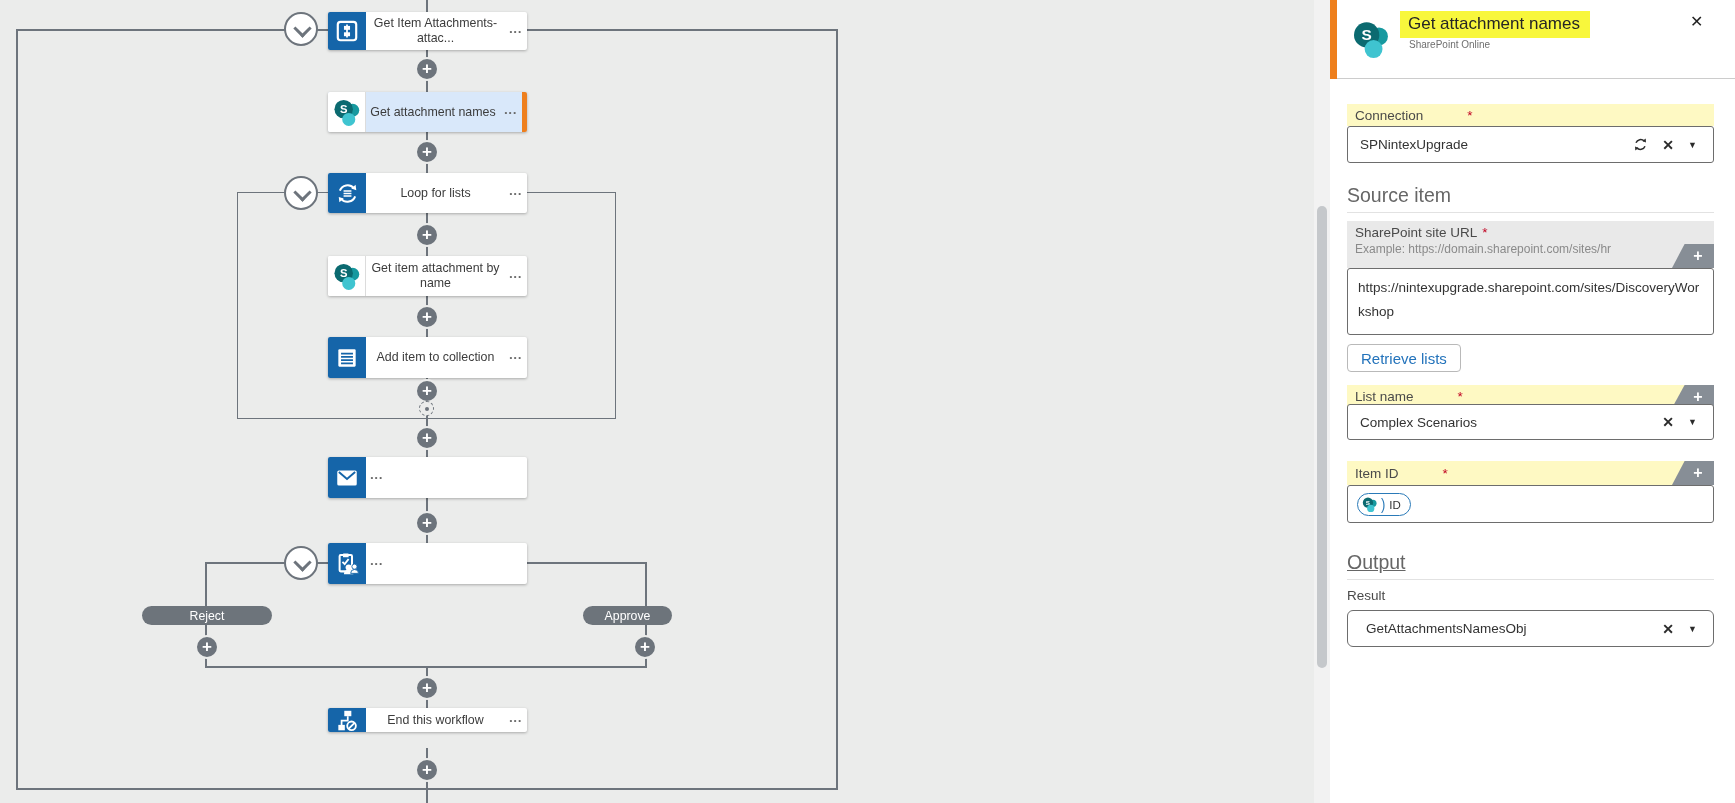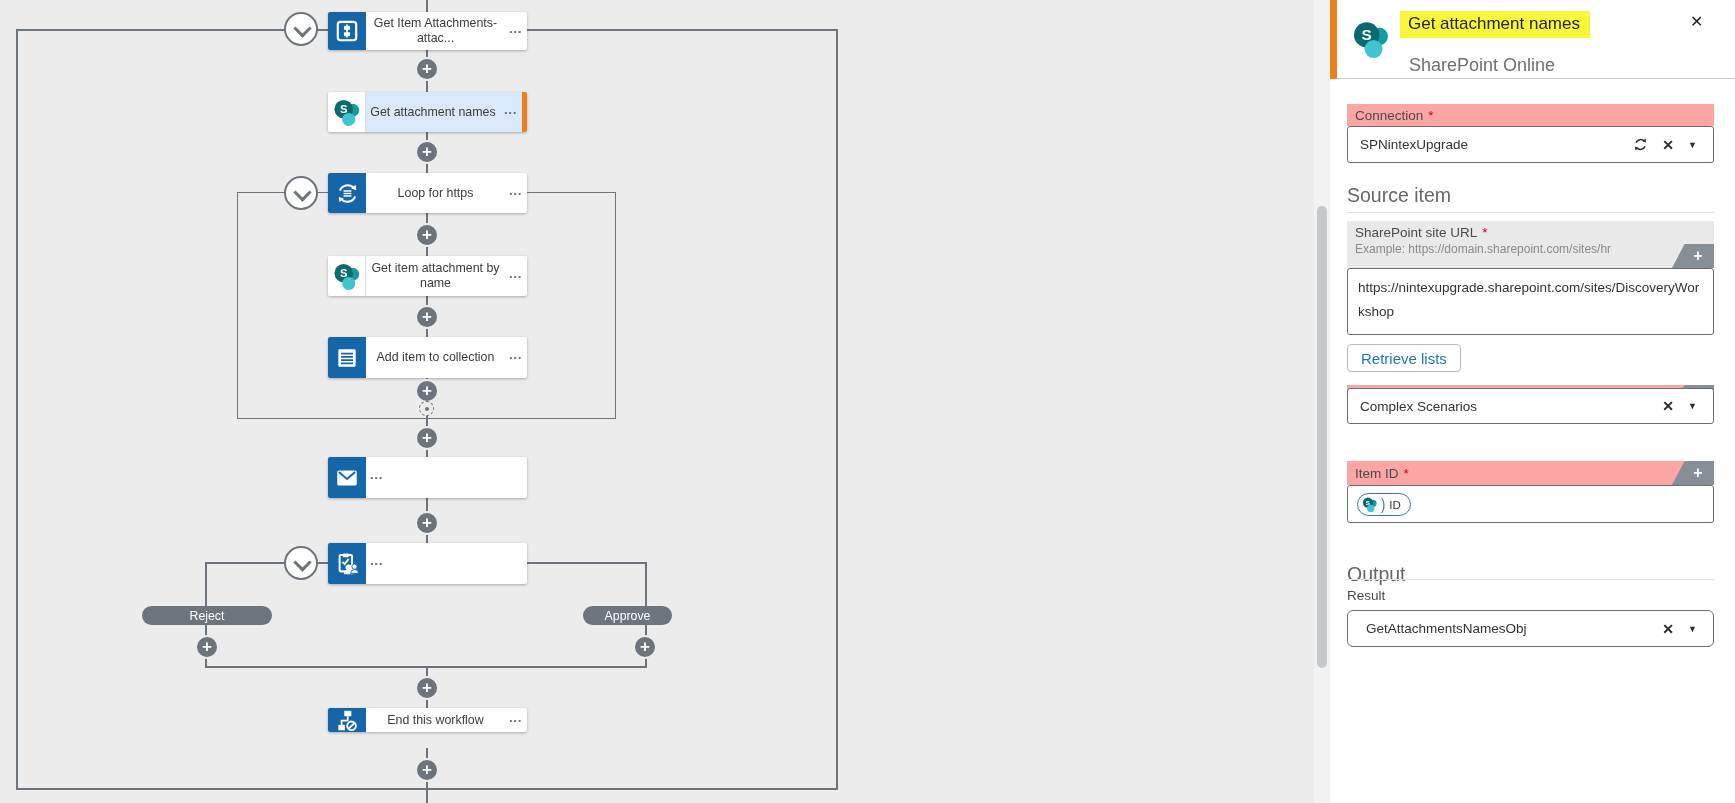--- a/index.html
+++ b/index.html
@@ -44,25 +44,25 @@
   
   #scroll-track { position:absolute; left:1314px; top:0; width:16px; height:803px; background:#f2f2f2; }
   #scroll-thumb { position:absolute; left:3px; top:206px; width:10px; height:462px; background:#c5c8cb; border-radius:5px; }
 
   
   #panel { position:absolute; left:1330px; top:0; width:405px; height:803px; background:#fff; }
   #panel-header { position:absolute; left:0; top:0; width:405px; height:79px; background:#fff; border-bottom:1px solid #cccccc; }
   #accent-bar { position:absolute; left:0; top:0; width:7px; height:79px; background:#ee7f1d; }
   #hdr-logo { position:absolute; left:22px; top:21px; width:37px; height:37px; }
   #hdr-title { position:absolute; left:70px; top:11px; font-size:17px; color:#252525; background:#f8f73c; padding:3px 10px 4px 8px; white-space:nowrap; }
-  #hdr-sub { position:absolute; left:79px; top:39px; font-size:18px; color:#6f6f6f;margin-top:16px; }
+  #hdr-sub { position:absolute; left:79px; top:39px; font-size:10px; color:#6f6f6f; }
   #hdr-close { position:absolute; left:360px; top:12px; font-size:16px; color:#222; cursor:pointer; }
 
-  .lblbar { position:absolute; left:17px; width:367px; background:#fca5a5; display:flex; align-items:center;
-            padding-left:8px; font-size:13.5px; color:#4a4a4a; }
+  .lblbar { position:absolute; left:17px; width:367px; background:#fef9c3; display:flex; align-items:center;
+            padding-left:8px; font-size:13.5px; color:#4a4a4a;gap:39px; }
   .req { color:#c00020; margin-left:5px; }
   .hint { font-size:12px; color:#8a8a8a; }
   .ptab { position:absolute; right:0; bottom:0; width:42px; background:#878e96; color:#fff;
           clip-path:polygon(30% 0, 100% 0, 100% 100%, 0 100%);
           display:flex; align-items:center; justify-content:center; padding-left:10px; cursor:pointer; }
   .ptab span { font-size:16px; font-weight:700; line-height:1; }
 
   .selbox { position:absolute; left:17px; width:367px; background:#fff; border:1px solid #6d6d6d; border-radius:3px;
             display:flex; align-items:center; font-size:13.5px; color:#333; }
   .selbox .val { flex:1; padding-left:12px; white-space:nowrap; overflow:hidden; }
@@ -197,21 +197,21 @@
     <div class="node" style="top:173px; height:40px;">
       <div class="tile">
         <svg width="27" height="27" viewBox="0 0 24 24">
           <path d="M5.2 9.5 A7.3 7.3 0 0 1 17.6 7.2" stroke="#fff" stroke-width="1.8" fill="none"></path>
           <polygon points="19.2,4.2 19.8,9 15.4,7.6" fill="#fff"></polygon>
           <path d="M18.8 14.5 A7.3 7.3 0 0 1 6.4 16.8" stroke="#fff" stroke-width="1.8" fill="none"></path>
           <polygon points="4.8,19.8 4.2,15 8.6,16.4" fill="#fff"></polygon>
           <path d="M8.5 9.8h7 M8.5 12h7 M8.5 14.2h7" stroke="#fff" stroke-width="1.5"></path>
         </svg>
       </div>
-      <div class="lbl">Loop for https</div>
+      <div class="lbl">Loop for lists</div>
       <div class="menu">•••</div>
     </div>
 
     <div class="node" style="top:256px; height:40px;">
       <div class="tile white">
         <svg width="27" height="27" viewBox="0 0 24 24">
             <use href="#sp-logo"></use>
           </svg>
       </div>
       <div class="lbl">Get item attachment by name</div>
@@ -322,21 +322,21 @@
 
     <div id="retrieve-btn">Retrieve lists</div>
 
     <div class="lblbar" style="top:385px; height:23px;">
       <span>List name</span>
       <span class="req">*</span>
       <div class="ptab" style="height:23px;">
           <span>+</span>
         </div>
     </div>
-    <div class="selbox" style="top:388px; height:36px;">
+    <div class="selbox" style="top:404px; height:36px;">
       <div class="val">Complex Scenarios</div>
       <div class="ico x">✕</div>
       <div class="ico dd">▼</div>
     </div>
 
     <div class="lblbar" style="top:461px; height:24px;">
       <span>Item ID</span>
       <span class="req">*</span>
       <div class="ptab" style="height:24px;">
           <span>+</span>
@@ -345,21 +345,21 @@
     <div id="itemid-field">
       <div id="id-token">
         <svg width="15" height="15" viewBox="0 0 24 24">
             <use href="#sp-logo"></use>
           </svg>
         <span class="paren">)</span>
         <span class="tok-lbl">ID</span>
       </div>
     </div>
 
-    <div class="section-title" style="top:563px;">Output</div>
+    <div class="section-title" style="top:551px;text-decoration:underline;">Output</div>
     <div class="divider" style="top:579px;"></div>
     <div id="result-label">Result</div>
     <div class="selbox rounded6" style="top:610px; height:37px;">
       <div class="val">GetAttachmentsNamesObj</div>
       <div class="ico x">✕</div>
       <div class="ico dd">▼</div>
     </div>
   </div>
 </div>
 

